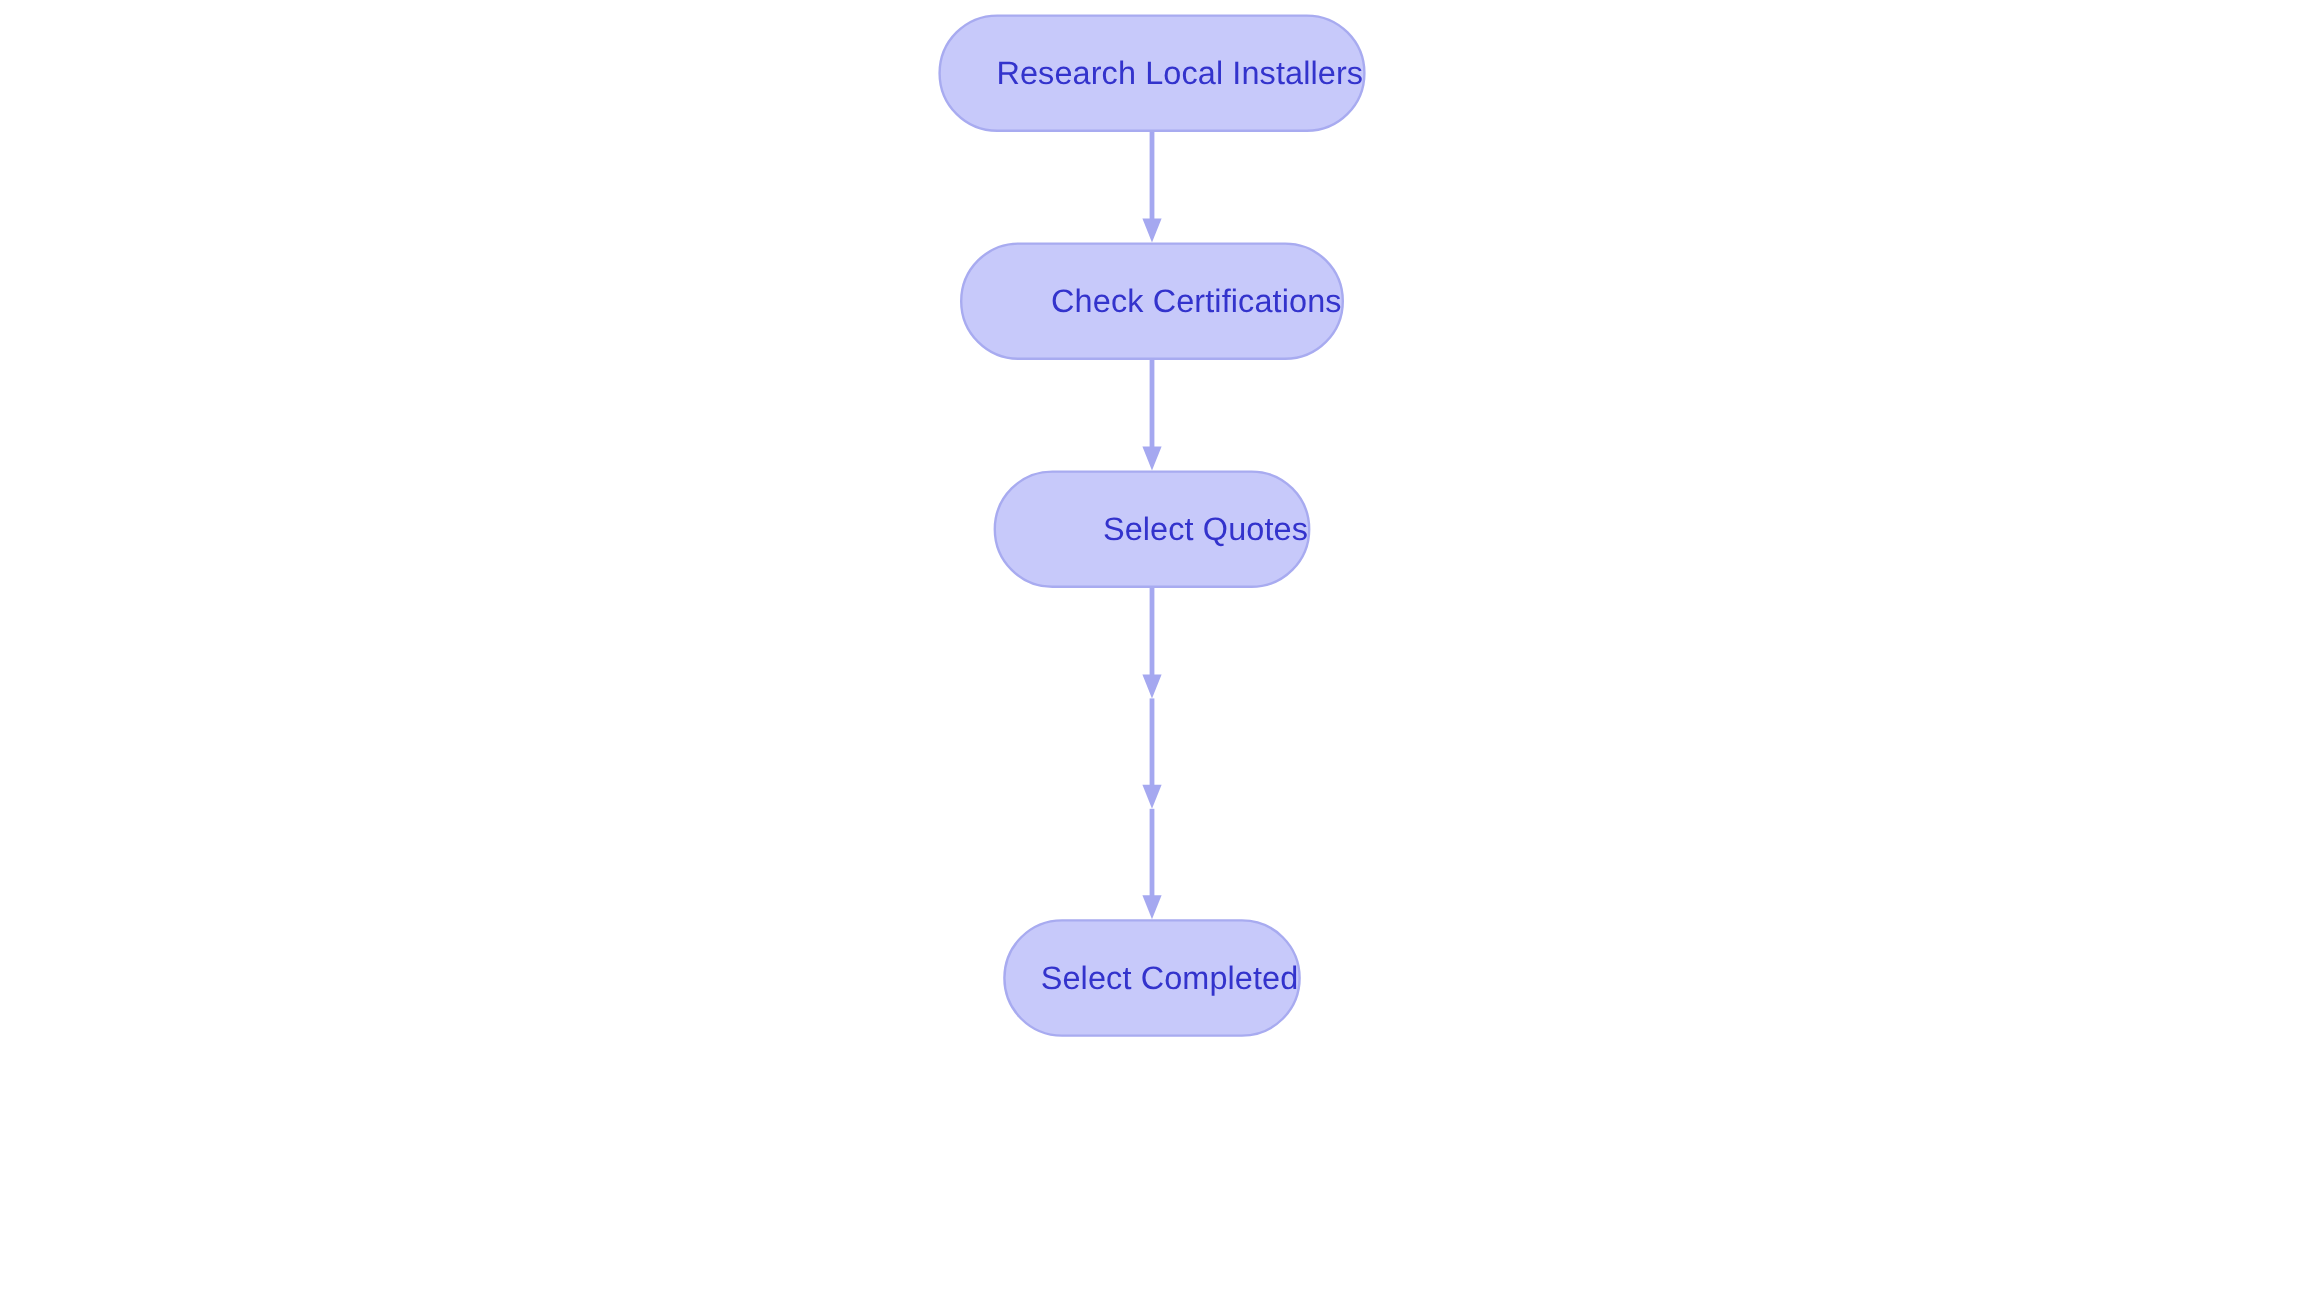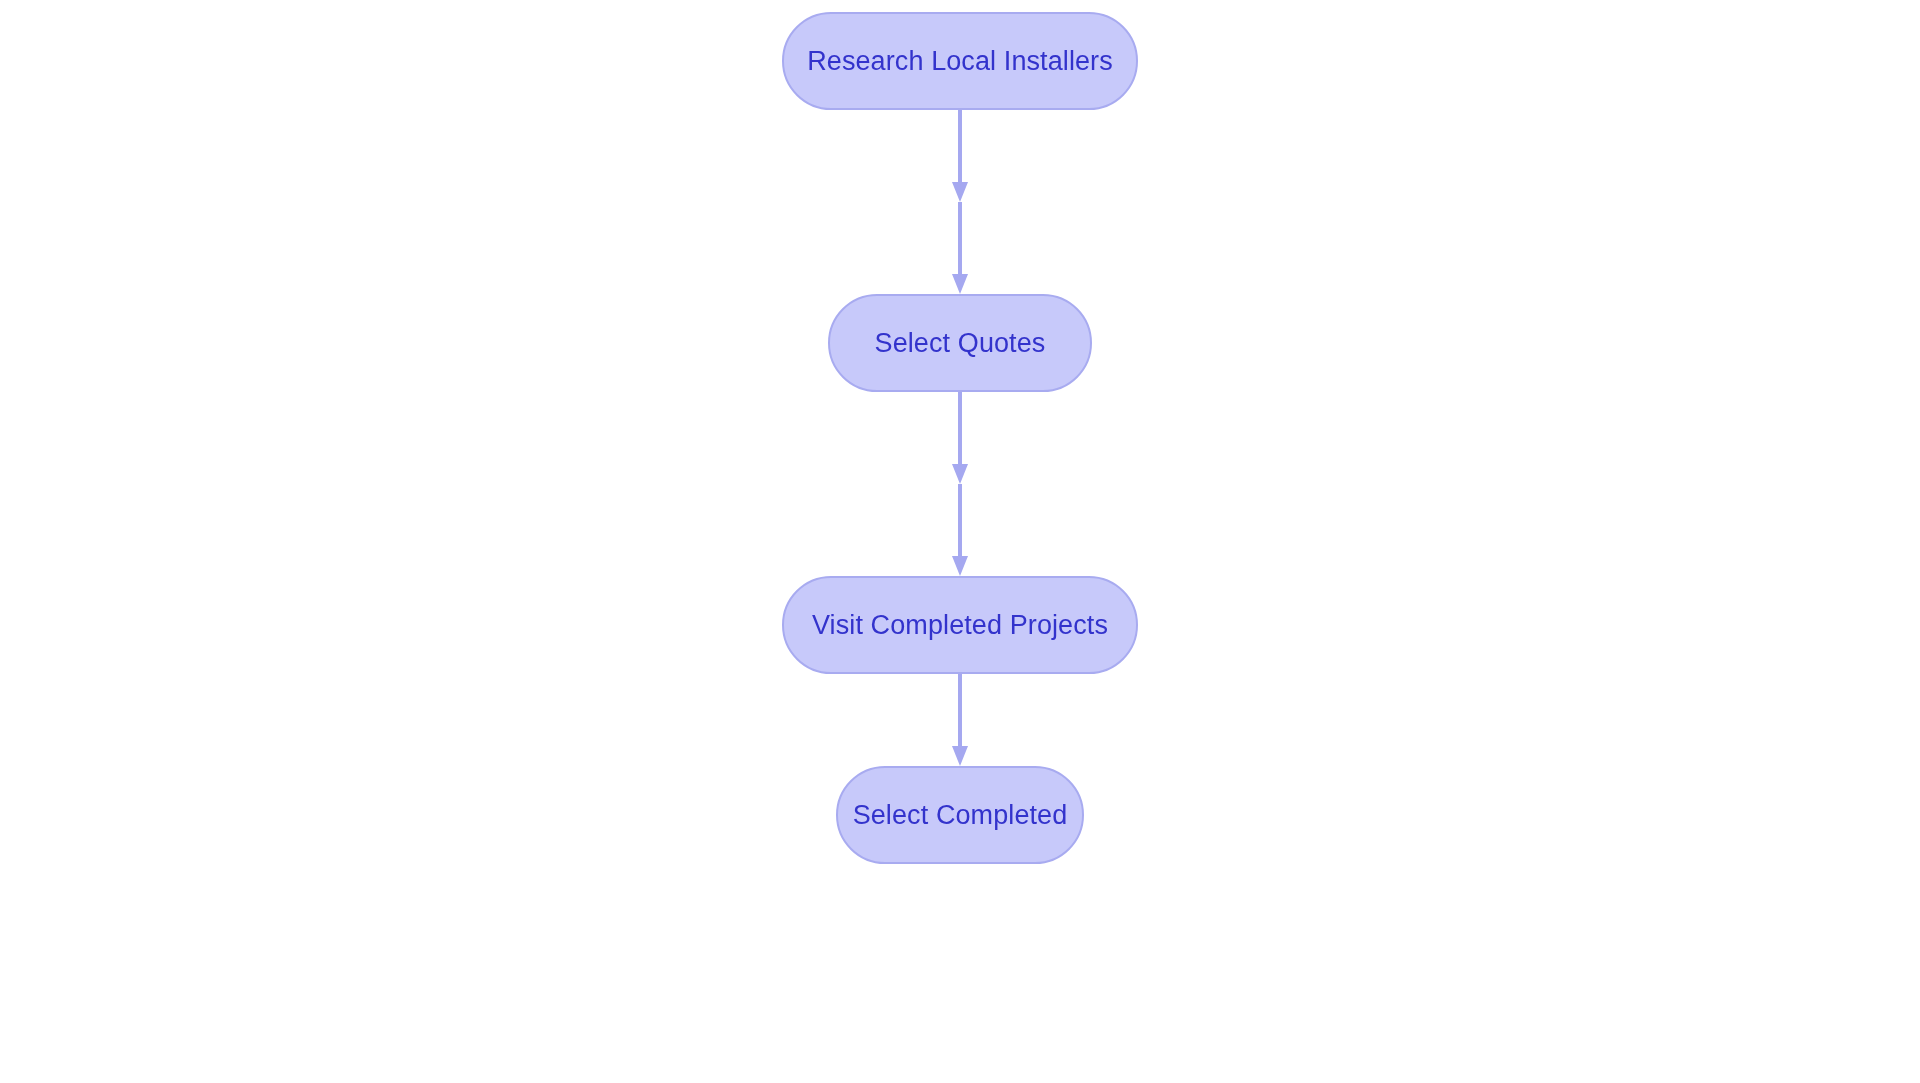--- a/index.html
+++ b/index.html
@@ -35,21 +35,21 @@
 
   .flow-node {
     position: relative;
     box-sizing: border-box;
     height: 98px;
     border-radius: 49px;
     background: #c7c9fa;
     border: 2px solid #a8abf0;
     display: flex;
     align-items: center;
-    justify-content: center;
+    justify-content: flex-end;
     flex: 0 0 auto;
   }
 
   .flow-node-label {
     font-family: "Liberation Sans", sans-serif;
     font-size: 27px;
     line-height: 1;
     color: #3333cc;
     white-space: nowrap;
     letter-spacing: 0.1px;
@@ -83,20 +83,23 @@
   <div class="flow-column" id="flow-column" style="justify-content: flex-start; padding-top: 12px;">
       <div class="flow-node w-xl">
         <span class="flow-node-label">Research Local Installers</span>
       </div>
       <div class="flow-connector">
         <svg viewBox="0 0 30 92" xmlns="http://www.w3.org/2000/svg">
           <line x1="15" y1="0" x2="15" y2="74" stroke="#a5a8f0" stroke-width="4"></line>
           <polygon points="7,72 23,72 15,92" fill="#a5a8f0"></polygon>
         </svg>
       </div>
+      <div class="flow-node w-lg">
+        <span class="flow-node-label">Check Certifications</span>
+      </div>
       <div class="flow-connector">
         <svg viewBox="0 0 30 92" xmlns="http://www.w3.org/2000/svg">
           <line x1="15" y1="0" x2="15" y2="74" stroke="#a5a8f0" stroke-width="4"></line>
           <polygon points="7,72 23,72 15,92" fill="#a5a8f0"></polygon>
         </svg>
       </div>
       <div class="flow-node w-sm">
         <span class="flow-node-label">Select Quotes</span>
       </div>
       <div class="flow-connector">
@@ -104,23 +107,20 @@
           <line x1="15" y1="0" x2="15" y2="74" stroke="#a5a8f0" stroke-width="4"></line>
           <polygon points="7,72 23,72 15,92" fill="#a5a8f0"></polygon>
         </svg>
       </div>
       <div class="flow-connector">
         <svg viewBox="0 0 30 92" xmlns="http://www.w3.org/2000/svg">
           <line x1="15" y1="0" x2="15" y2="74" stroke="#a5a8f0" stroke-width="4"></line>
           <polygon points="7,72 23,72 15,92" fill="#a5a8f0"></polygon>
         </svg>
       </div>
-      <div class="flow-node w-xl">
-        <span class="flow-node-label">Visit Completed Projects</span>
-      </div>
       <div class="flow-connector">
         <svg viewBox="0 0 30 92" xmlns="http://www.w3.org/2000/svg">
           <line x1="15" y1="0" x2="15" y2="74" stroke="#a5a8f0" stroke-width="4"></line>
           <polygon points="7,72 23,72 15,92" fill="#a5a8f0"></polygon>
         </svg>
       </div>
       <div class="flow-node w-xs">
         <span class="flow-node-label">Select Completed</span>
       </div>
     </div>

